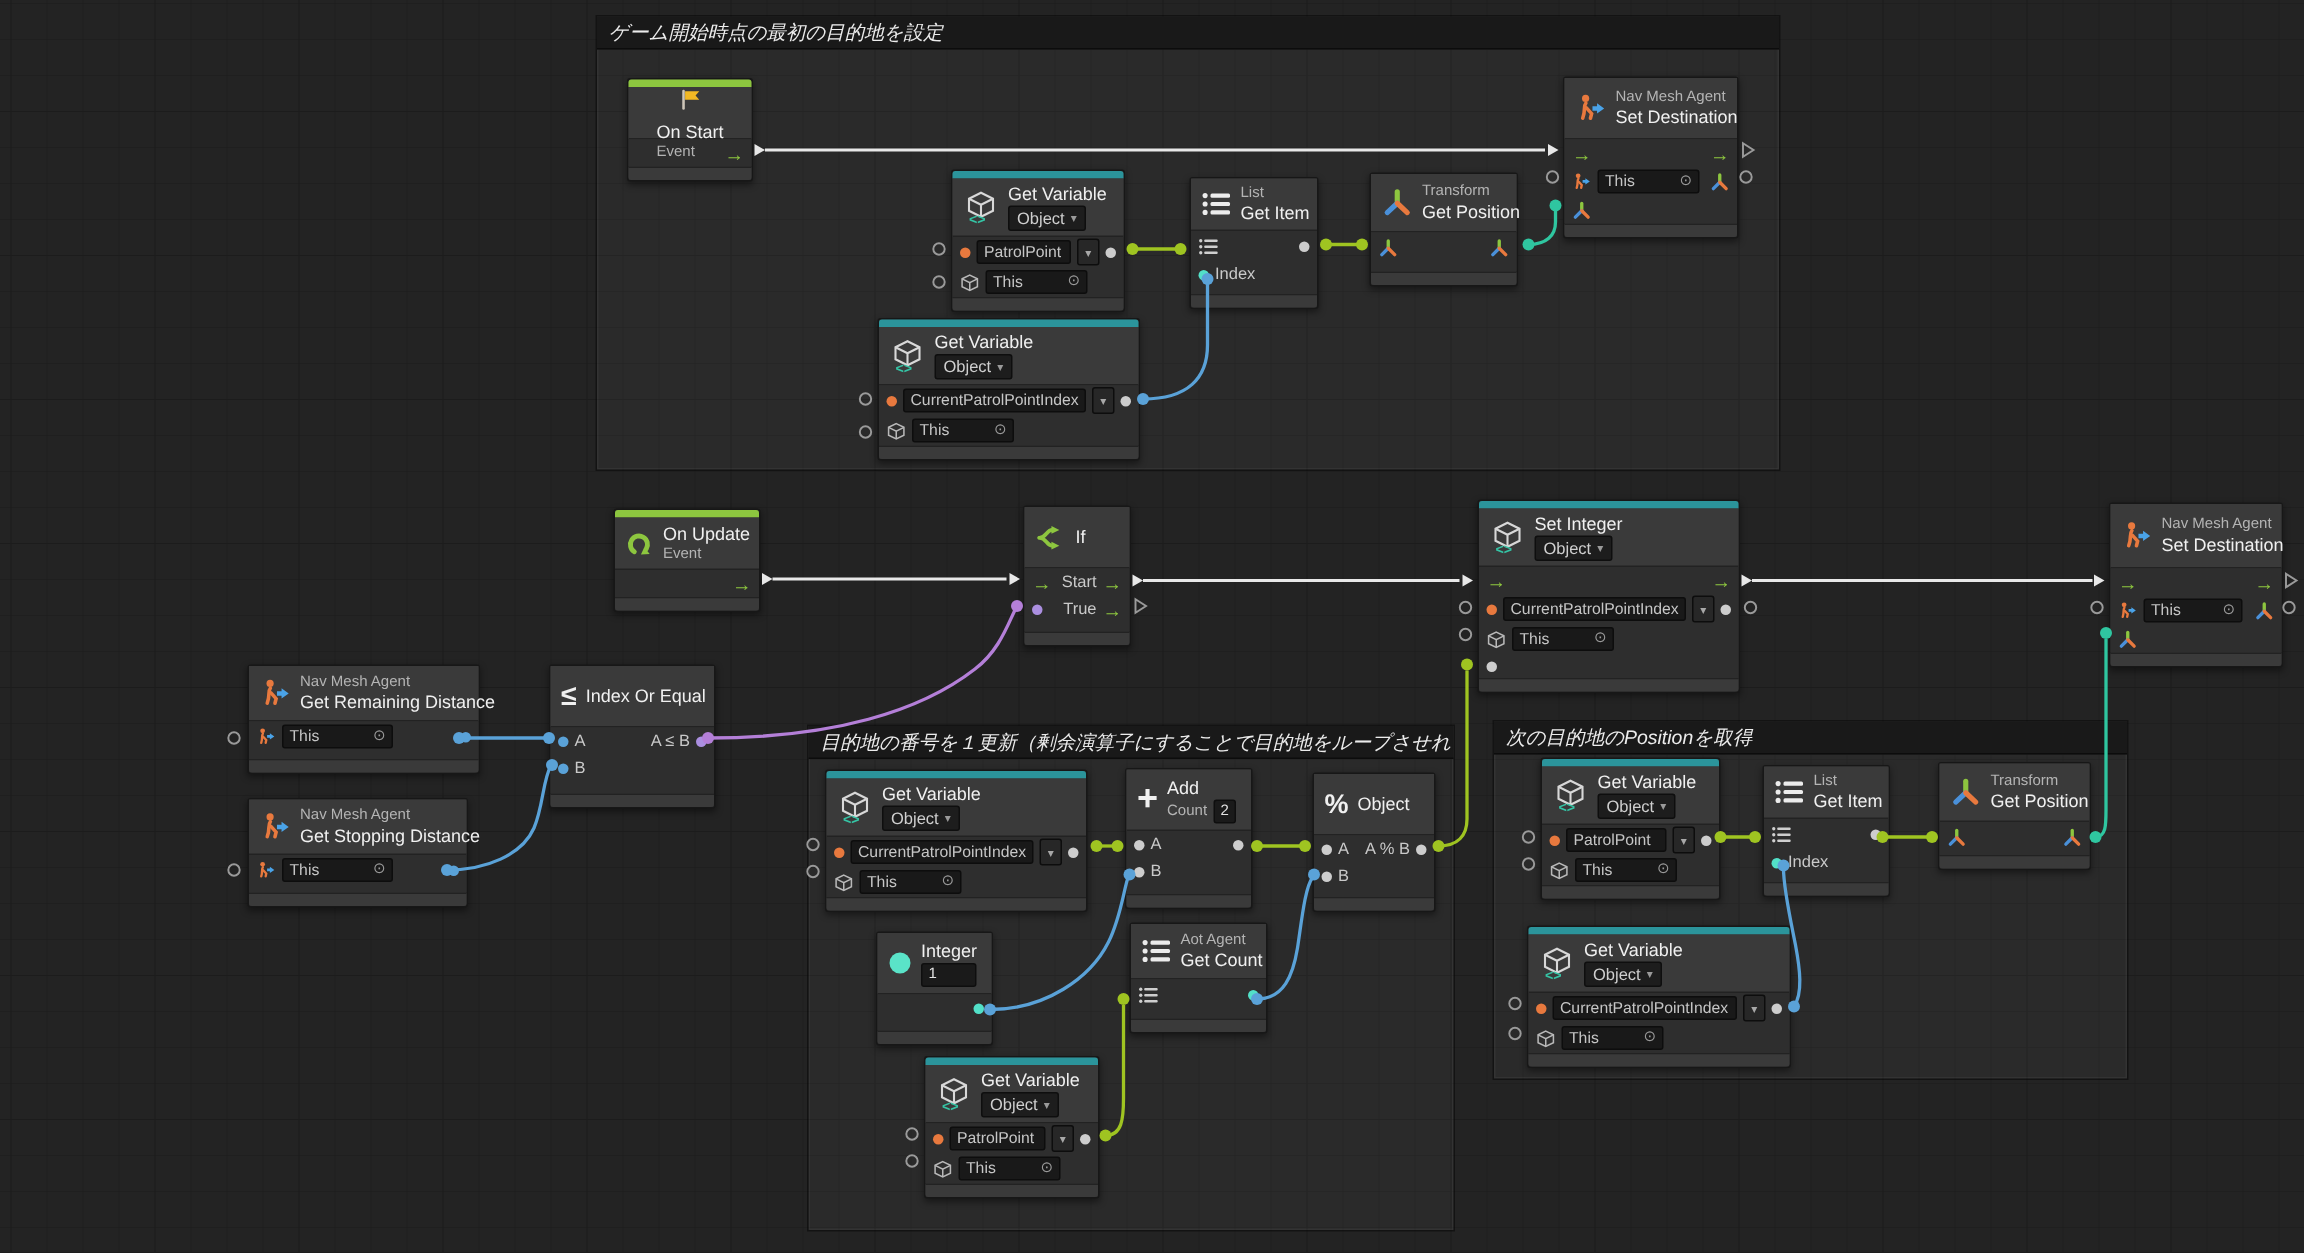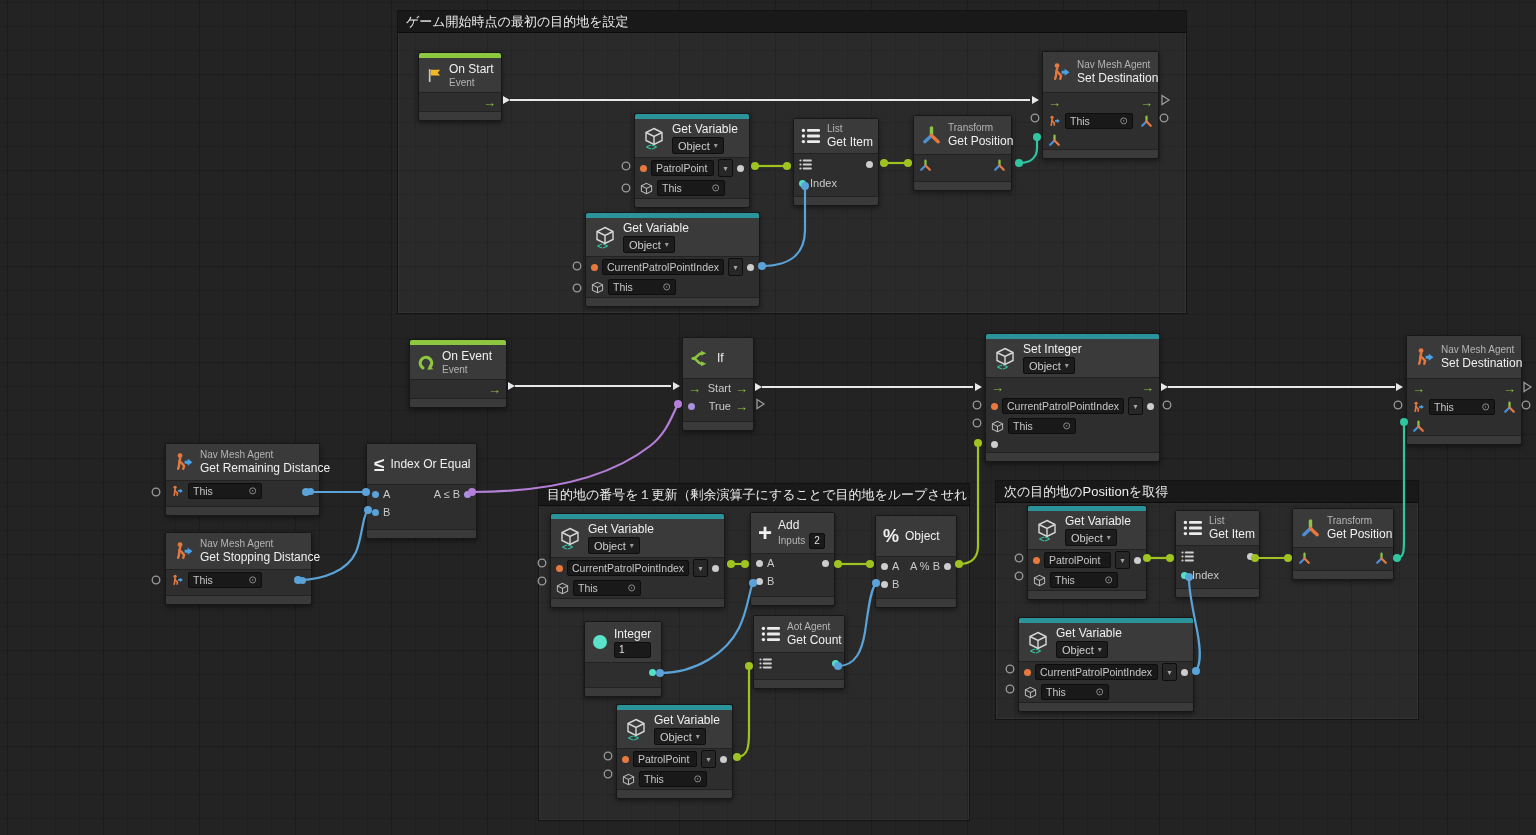--- a/index.html
+++ b/index.html
@@ -11,21 +11,21 @@
       linear-gradient(#1c1c1c 1px, transparent 1px),
       linear-gradient(90deg,#1c1c1c 1px, transparent 1px),
       linear-gradient(rgba(0,0,0,.10) 1px, transparent 1px),
       linear-gradient(90deg,rgba(0,0,0,.10) 1px, transparent 1px);
     background-size:96px 96px,96px 96px,24px 24px,24px 24px;
     background-position:7px 74px,7px 74px,7px 2px,7px 2px;
   }
   .group{position:absolute;z-index:1;background:rgba(110,110,110,0.10);
     border:1px solid rgba(0,0,0,0.55);box-shadow:inset 0 0 0 1px rgba(255,255,255,0.045);}
   .gtitle{background:#191919;color:#ececec;font-size:13px;line-height:21px;height:21px;
-    padding:0 8px;white-space:nowrap;overflow:hidden;border-bottom:1px solid rgba(0,0,0,0.5);}
+    padding:0 8px;white-space:nowrap;overflow:hidden;border-bottom:1px solid rgba(0,0,0,0.5);font-style:italic;}
   .node{position:absolute;z-index:2;background:#2e2e2e;border:1px solid #171717;border-radius:2px;
     box-shadow:0 2px 5px rgba(0,0,0,0.45);color:#ddd;font-size:11px;}
   .nbar{height:5px;border-radius:2px 2px 0 0;}
   .bar-green{background:#8dc63f;} .bar-teal{background:#2b949b;}
   .nhdr{background:#3a3a3a;display:flex;align-items:center;gap:6px;padding:0 7px;
     border-bottom:1px solid #222;}
   .hcol{display:flex;flex-direction:column;justify-content:center;gap:1px;min-width:0;}
   .h-title{font-size:12px;color:#f0f0f0;white-space:nowrap;}
   .h-sub{font-size:10px;color:#b4b4b4;white-space:nowrap;}
   .dd{display:inline-flex;align-items:center;gap:4px;background:#1d1d1d;border:1px solid #0e0e0e;
@@ -59,21 +59,21 @@
       <div class="gtitle">ゲーム開始時点の最初の目的地を設定</div>
     </div>
     <div class="group" style="left: 538px; top: 483px; width: 430px; height: 336px;">
       <div class="gtitle">目的地の番号を１更新（剰余演算子にすることで目的地をループさせれる）</div>
     </div>
     <div class="group" style="left: 995px; top: 480px; width: 422px; height: 238px;">
       <div class="gtitle">次の目的地のPositionを取得</div>
     </div>
     <div class="node" style="left: 418px; top: 52px; width: 82px;">
       <div class="nbar bar-green"></div>
-      <div class="nhdr" style="height: 34px;">
+      <div class="nhdr" style="height: 34px; flex-direction: column;">
         <span class="icn">
           <svg width="17" height="17" viewBox="0 0 18 18">
             <rect x="3" y="2" width="1.8" height="14" rx="0.9" fill="#cdc5b8"></rect>
             <path d="M5 3 L15 3 L12.4 6 L15 9 L5 9 Z" fill="#f2b824"></path>
           </svg>
         </span>
         <div class="hcol">
           <span class="h-title">On Start</span>
           <span class="h-sub">Event</span>
         </div>
@@ -321,21 +321,21 @@
     <div class="node" style="left: 409px; top: 339px; width: 96px;">
       <div class="nbar bar-green"></div>
       <div class="nhdr" style="height: 34px;">
         <span class="icn">
           <svg width="19" height="19" viewBox="0 0 20 20">
             <path d="M6.2 15.6 A6 6 0 1 1 14.6 13.6" fill="none" stroke="#8dc63f" stroke-width="3.4" stroke-linecap="round"></path>
             <path d="M10.8 17.6 L17 17.2 L13.2 12.4 Z" fill="#8dc63f"></path>
           </svg>
         </span>
         <div class="hcol">
-          <span class="h-title">On Event</span>
+          <span class="h-title">On Update</span>
           <span class="h-sub">Event</span>
         </div>
       </div>
       <div class="nrows">
         <div class="nrow" style="height: 18px;">
           <div class="rgt">
             <span class="arrow">→</span>
           </div>
         </div>
       </div>
@@ -521,21 +521,21 @@
         </div>
       </div>
       <div class="nfoot"></div>
     </div>
     <div class="node" style="left: 750px; top: 512px; width: 83px;">
       <div class="nhdr" style="height: 40px;">
         <span class="ticn" style="font-size: 24px;">+</span>
         <div class="hcol">
           <span class="h-title">Add</span>
           <span style="display: flex; gap: 4px; align-items: center;">
-            <span class="h-sub">Inputs</span>
+            <span class="h-sub">Count</span>
             <span class="badge">2</span>
           </span>
         </div>
       </div>
       <div class="nrows">
         <div class="nrow" style="height: 18px;">
           <span class="pdot" style="background: rgb(205, 205, 205);"></span>
           <span class="plabel">A</span>
           <div class="rgt">
             <span class="pdot" style="background: rgb(205, 205, 205);"></span>

